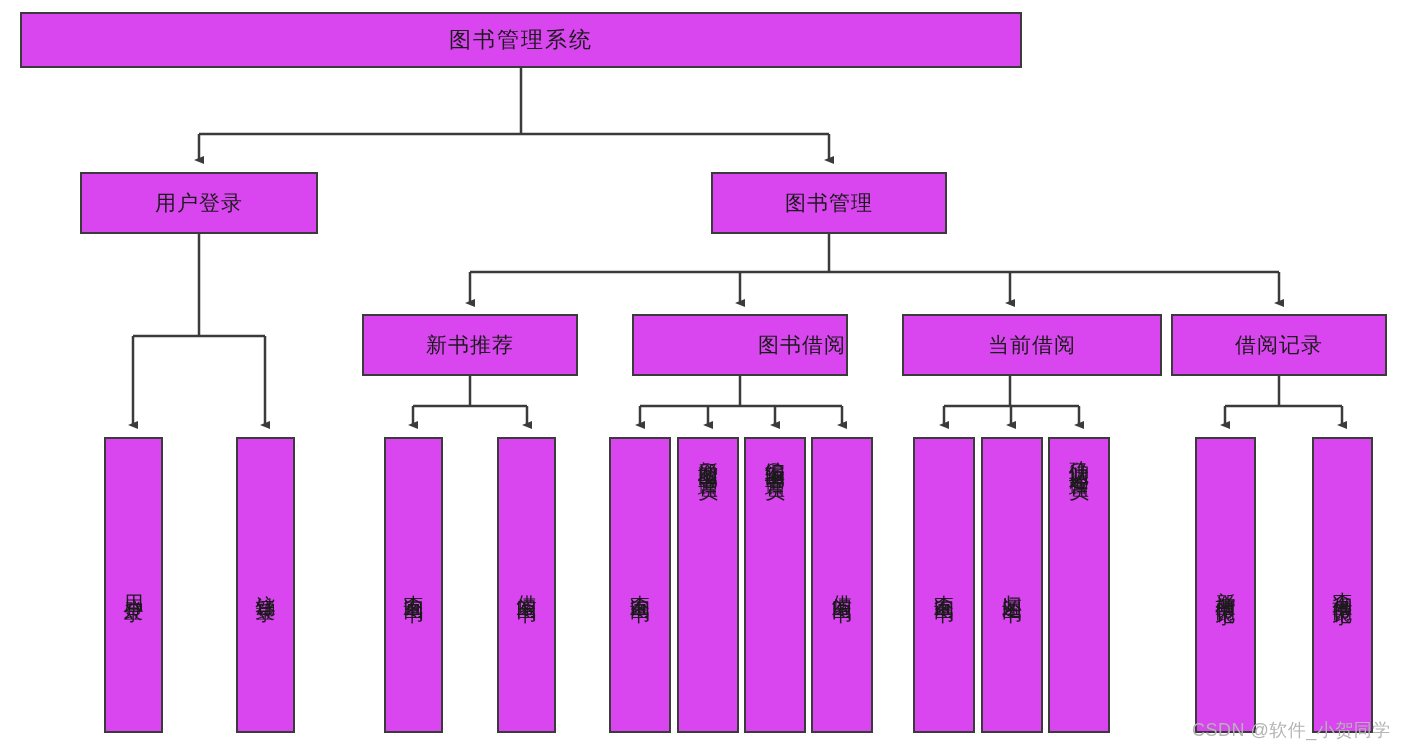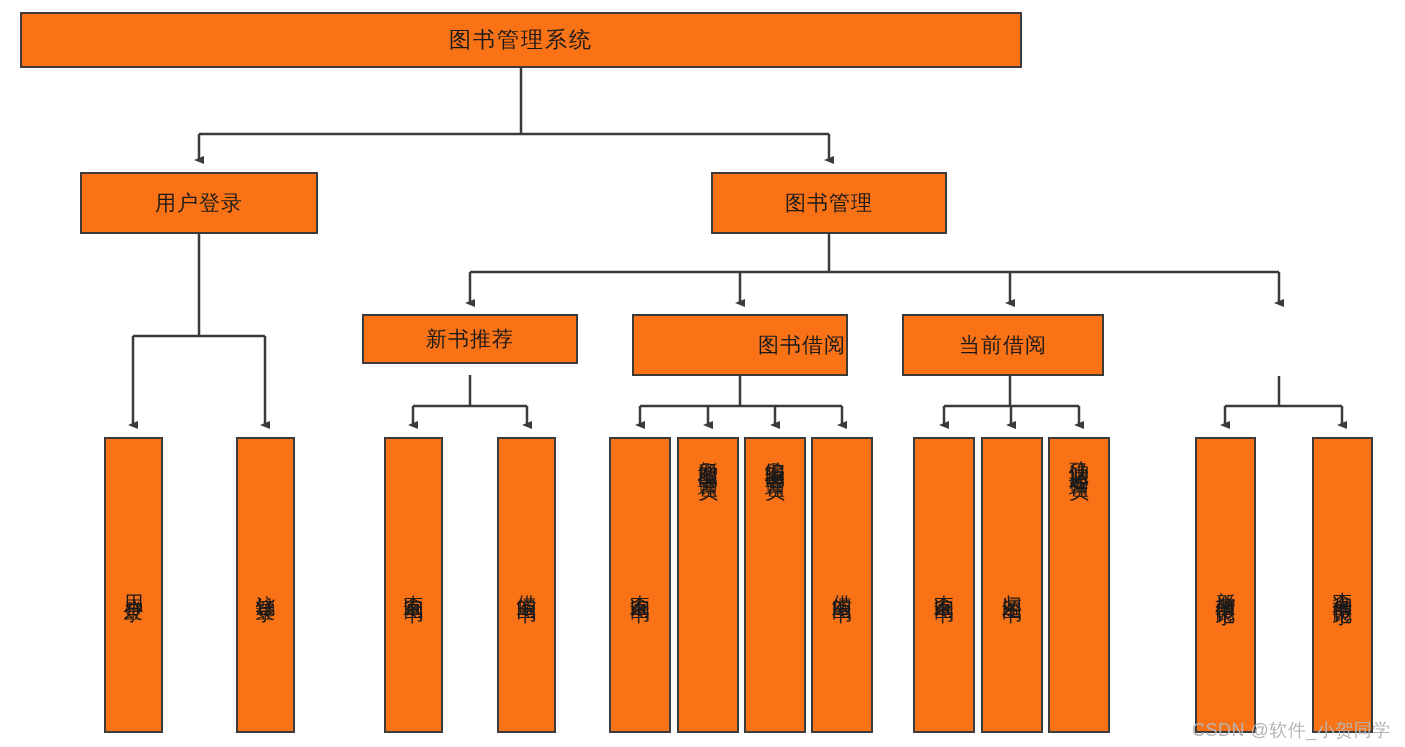--- a/index.html
+++ b/index.html
@@ -18,21 +18,21 @@
   svg.edges{
     position:absolute;
     left:0; top:0;
     width:1405px;
     height:747px;
     pointer-events:none;
   }
   .node{
     position:absolute;
     box-sizing:border-box;
-    background:#f97316;
+    background:#d946ef;
     border:2.5px solid #3b3b3b;
     display:flex;
     align-items:center;
     justify-content:center;
     color:#1a1a1a;
   }
   .node.h{
     font-size:21px;
     letter-spacing:1px;
   }
@@ -124,28 +124,31 @@
     <span>图书管理系统</span>
   </div>
 
   <div class="node h" style="left:80px; top:172px; width:238px; height:62px;">
     <span>用户登录</span>
   </div>
   <div class="node h" style="left:711px; top:172px; width:236px; height:62px;justify-content:center;">
     <span>图书管理</span>
   </div>
 
-  <div class="node h" style="left:362px; top:314px; width:216px; height:50px;">
+  <div class="node h" style="left:362px; top:314px; width:216px; height:62px;">
     <span>新书推荐</span>
   </div>
   <div class="node h" style="left:632px; top:314px; width:216px; height:62px;justify-content:flex-end;">
     <span>图书借阅</span>
   </div>
-  <div class="node h" style="left:902px; top:314px; width:202px; height:62px;">
+  <div class="node h" style="left:902px; top:314px; width:260px; height:62px;">
     <span>当前借阅</span>
+  </div>
+  <div class="node h" style="left:1171px; top:314px; width:216px; height:62px;">
+    <span>借阅记录</span>
   </div>
 
   <div class="node v centered" style="left:104px; top:437px; width:59px; height:296px;">
     <span class="vtext">用户登录</span>
   </div>
   <div class="node v centered" style="left:236px; top:437px; width:59px; height:296px;">
     <span class="vtext">注销登录</span>
   </div>
 
   <div class="node v centered" style="left:384px; top:437px; width:59px; height:296px;">

